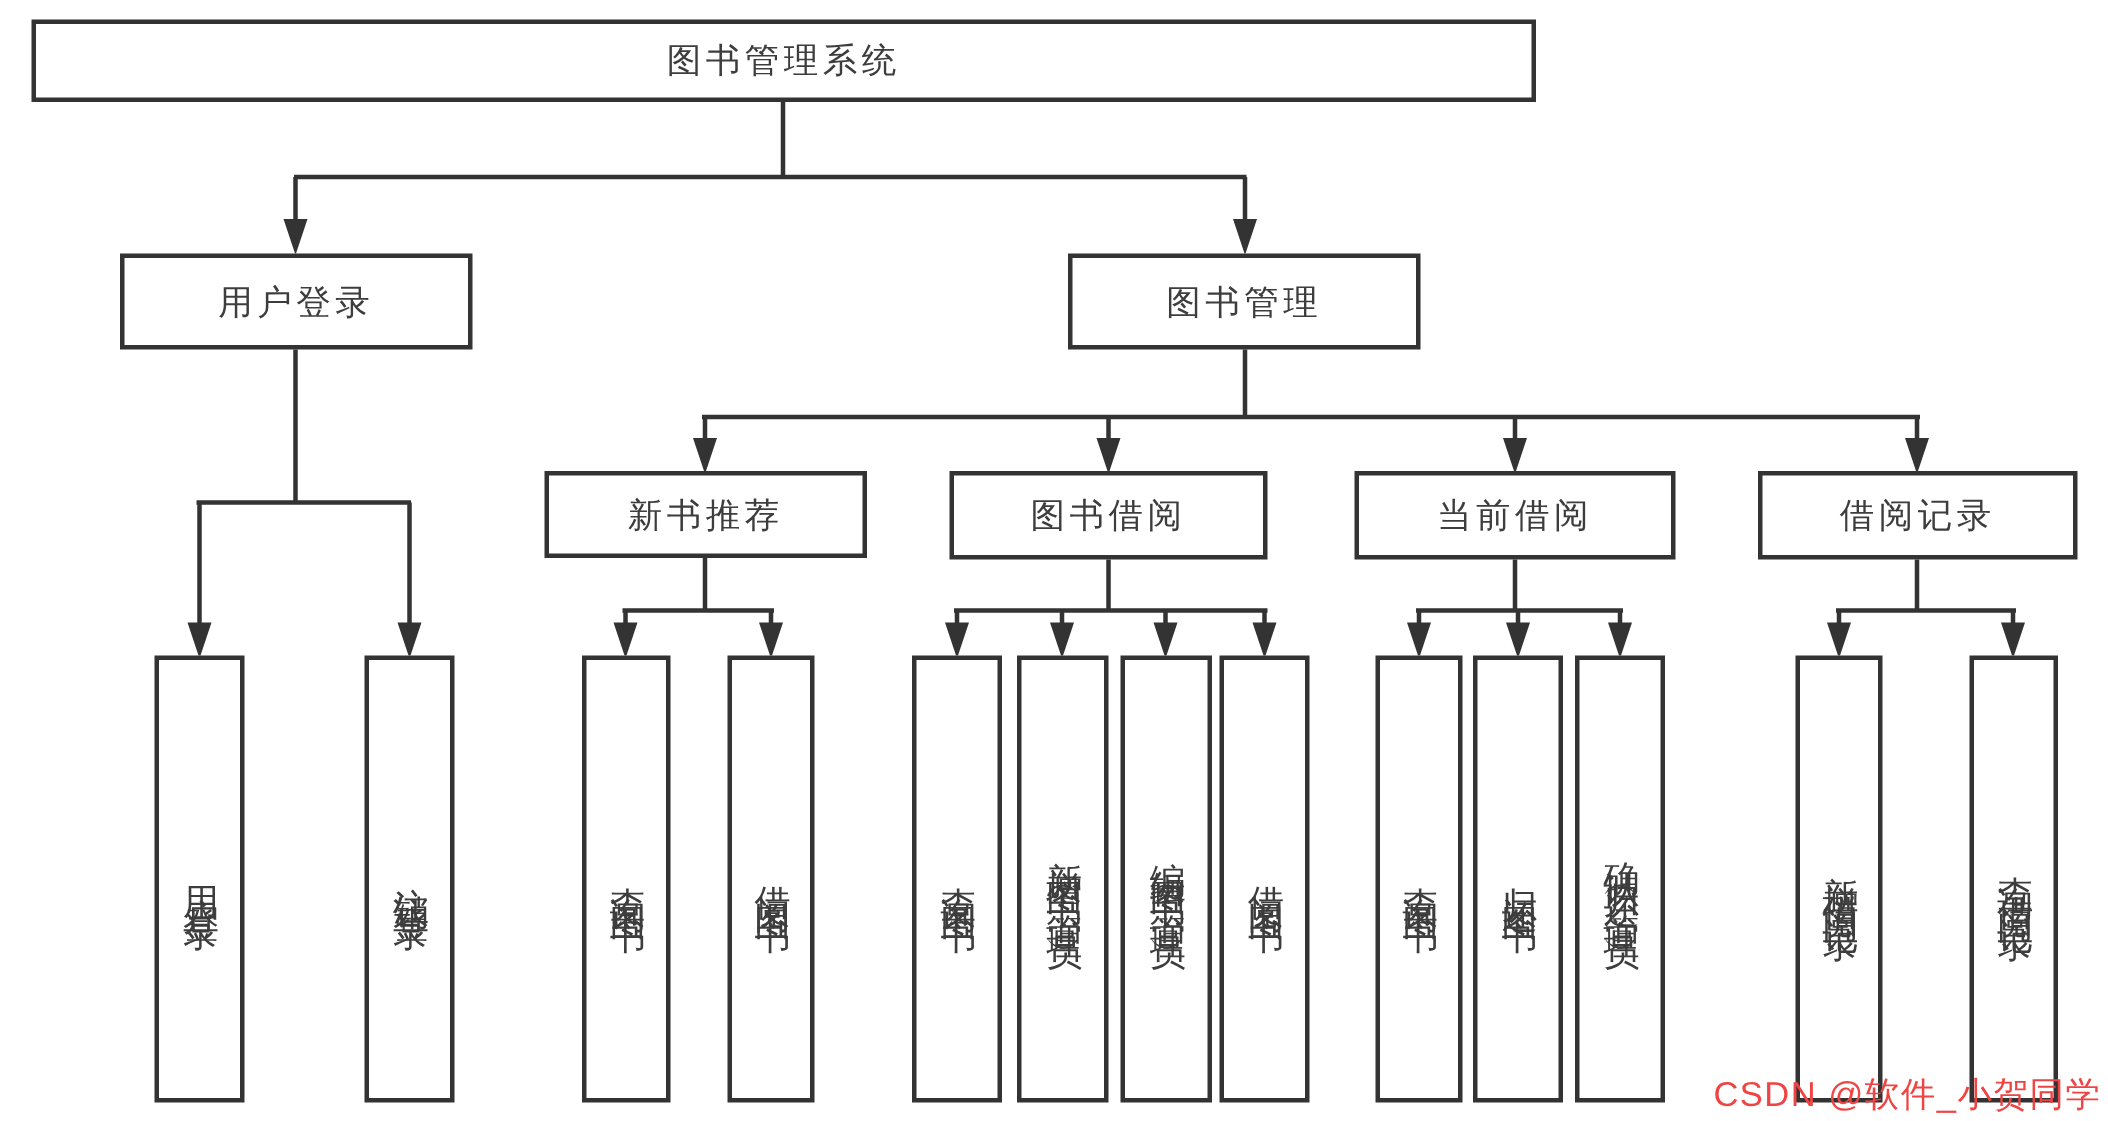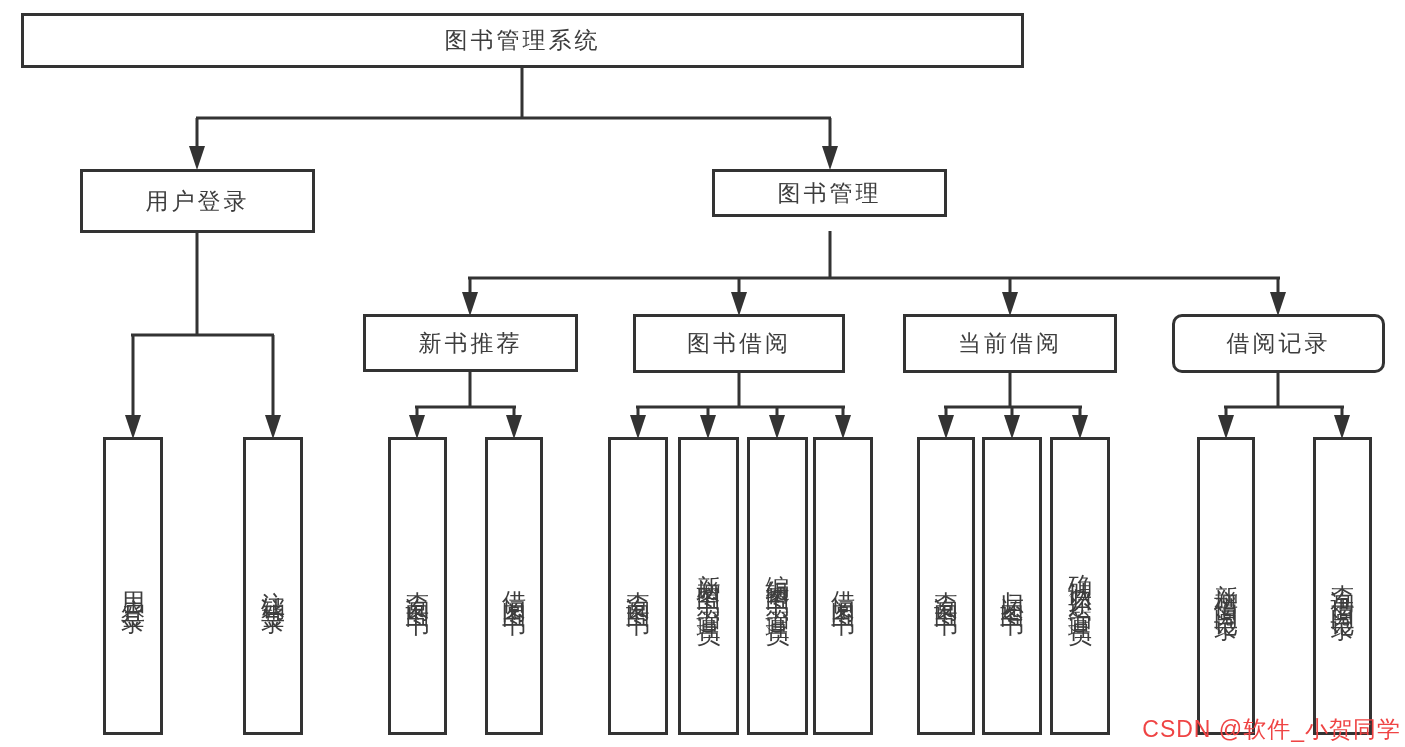--- a/index.html
+++ b/index.html
@@ -90,34 +90,34 @@
     </g>
   </svg>
 
   <div class="box h" style="left:21px; top:13px; width:1003px; height:55px;">
     <span class="lbl">图书管理系统</span>
   </div>
 
   <div class="box h" style="left:80px; top:169px; width:235px; height:64px;">
     <span class="lbl">用户登录</span>
   </div>
-  <div class="box h" style="left:712px; top:169px; width:235px; height:48px;">
+  <div class="box h" style="left:712px; top:169px; width:235px; height:64px;">
     <span class="lbl">图书管理</span>
   </div>
 
   <div class="box h" style="left:363px; top:314px; width:215px; height:58px;">
     <span class="lbl">新书推荐</span>
   </div>
   <div class="box h" style="left:633px; top:314px; width:212px; height:59px;">
     <span class="lbl">图书借阅</span>
   </div>
   <div class="box h" style="left:903px; top:314px; width:214px; height:59px;">
     <span class="lbl">当前借阅</span>
   </div>
-  <div class="box h" style="left:1172px; top:314px; width:213px; height:59px;border-radius:10px;">
+  <div class="box h" style="left:1172px; top:314px; width:213px; height:59px;">
     <span class="lbl">借阅记录</span>
   </div>
 
   <div class="box v" style="left:103px; top:437px; width:60px; height:298px;">
     <span class="lbl">用户登录</span>
   </div>
   <div class="box v" style="left:243px; top:437px; width:60px; height:298px;">
     <span class="lbl">注销登录</span>
   </div>
 

